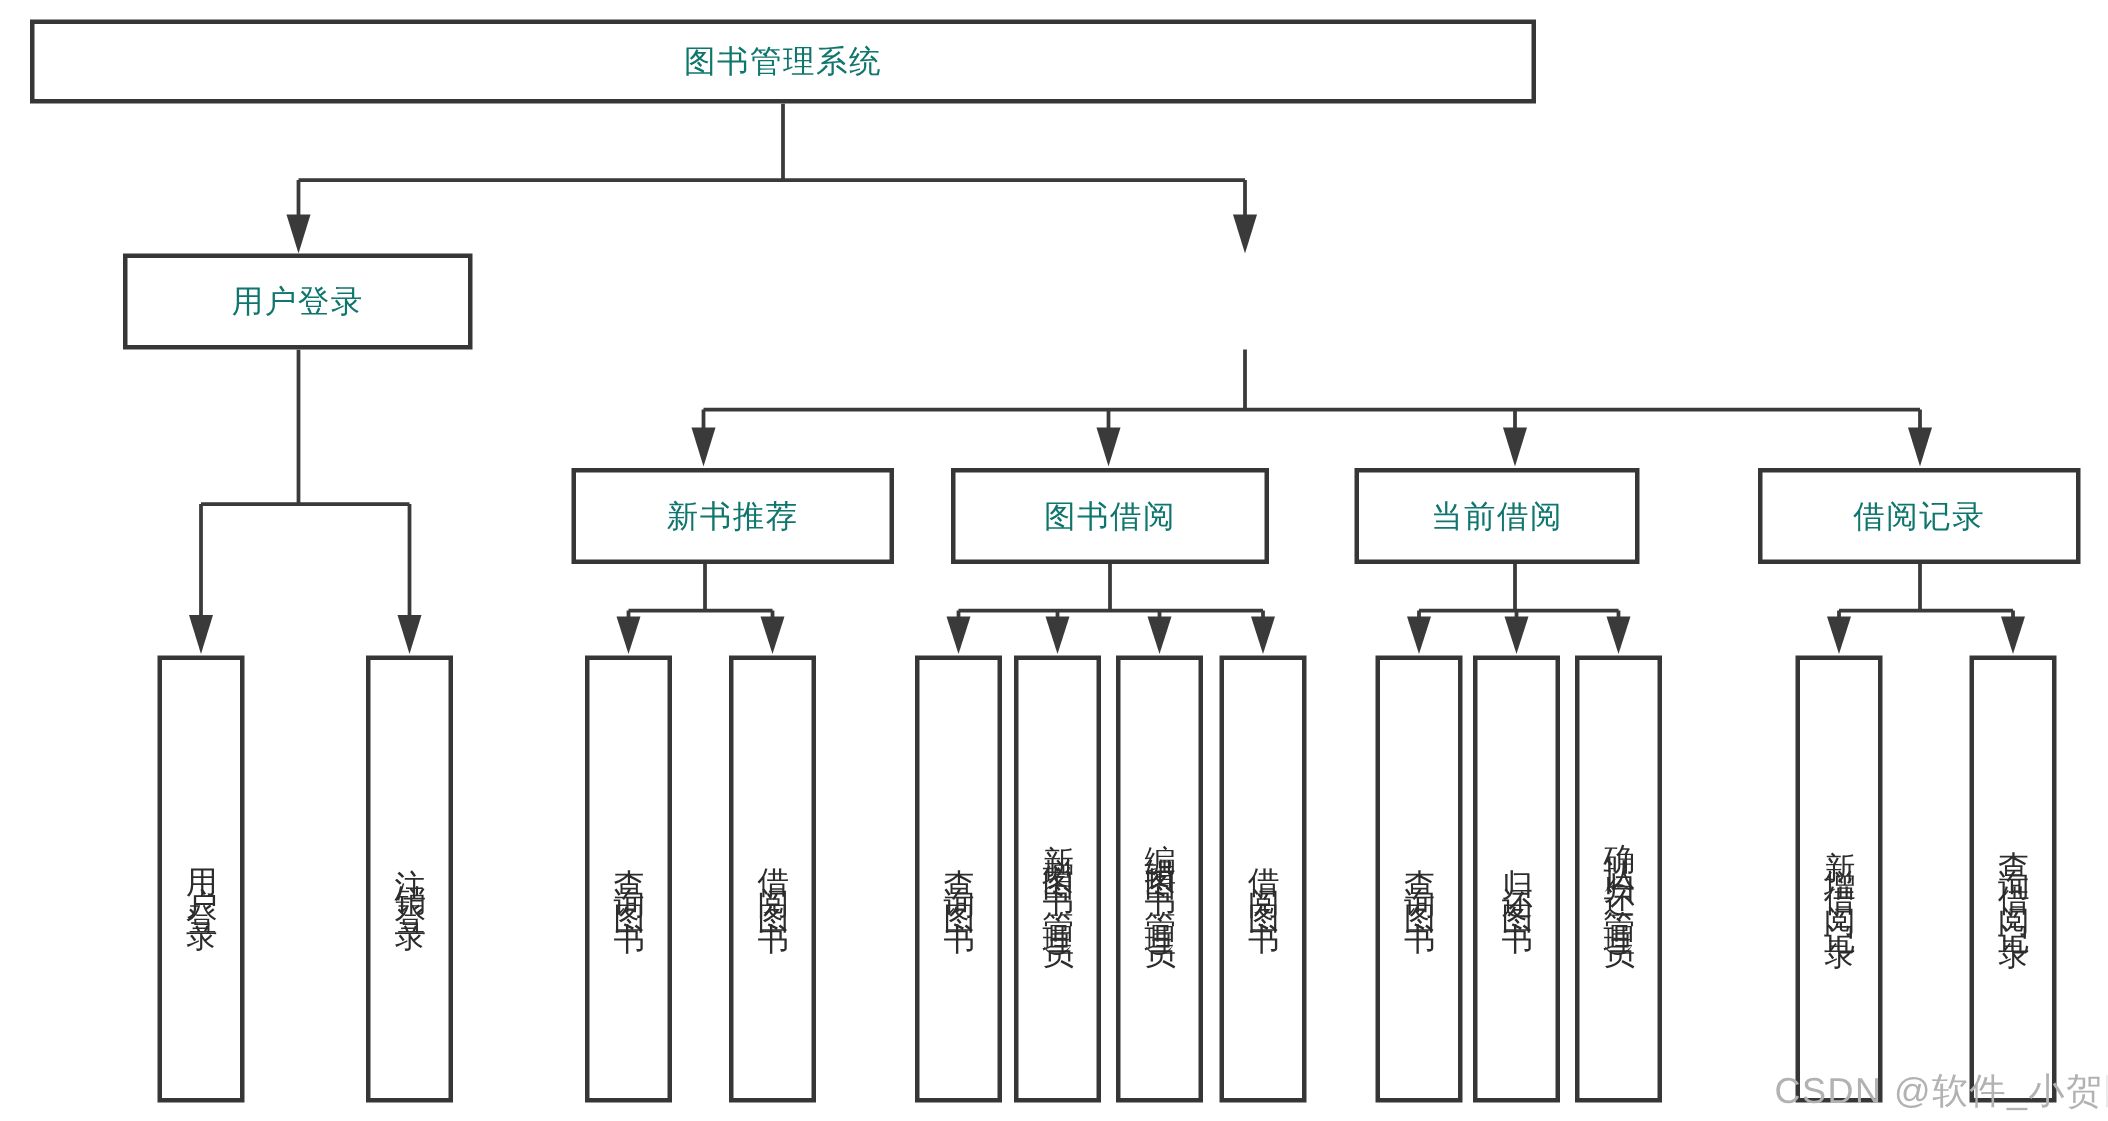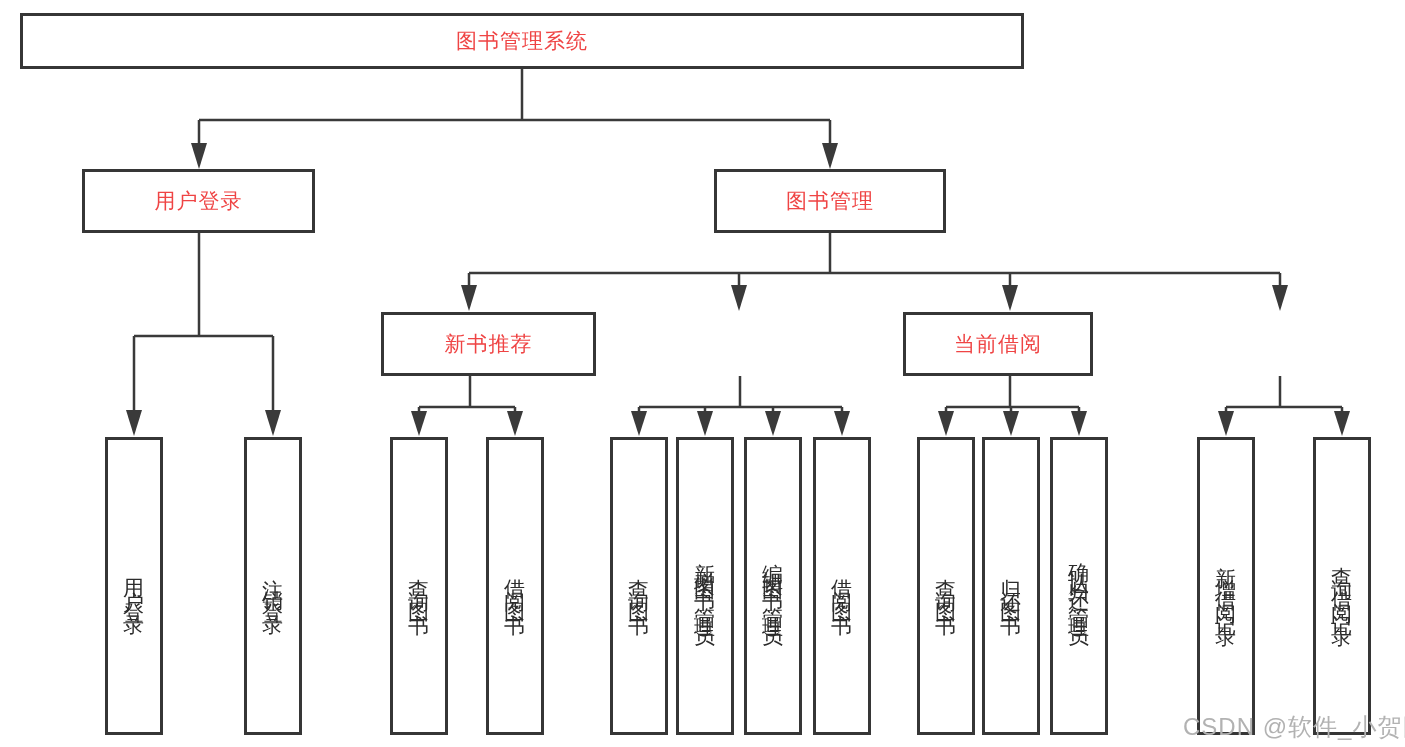--- a/index.html
+++ b/index.html
@@ -21,21 +21,21 @@
     position: absolute;
     box-sizing: border-box;
     border: 3px solid #363636;
     background: #ffffff;
     display: flex;
     align-items: center;
     justify-content: center;
   }
   .hlabel {
     font-size: 21px;
-    color: #ef4444;
+    color: #0f766e;
     letter-spacing: 1px;
     white-space: nowrap;
   }
   .leaf {
     position: absolute;
     top: 437px;
     width: 58px;
     height: 298px;
     box-sizing: border-box;
     border: 3px solid #363636;
@@ -103,29 +103,32 @@
     </g>
   </svg>
 
   <div class="node" style="left:20px; top:13px; width:1004px; height:56px">
     <span class="hlabel">图书管理系统</span>
   </div>
 
   <div class="node" style="left:82px; top:169px; width:233px; height:64px">
     <span class="hlabel">用户登录</span>
   </div>
-  <div class="node" style="left:714px; top:169px; width:232px; height:64px">
-    <span class="hlabel">图书管理</span>
-  </div>
 
   <div class="node" style="left:381px; top:312px; width:215px; height:64px">
     <span class="hlabel">新书推荐</span>
   </div>
+  <div class="node" style="left:634px; top:312px; width:212px; height:64px">
+    <span class="hlabel">图书借阅</span>
+  </div>
   <div class="node" style="left:903px; top:312px; width:190px; height:64px">
     <span class="hlabel">当前借阅</span>
+  </div>
+  <div class="node" style="left:1172px; top:312px; width:215px; height:64px">
+    <span class="hlabel">借阅记录</span>
   </div>
 
   <div class="leaf" style="left:105px">
     <span class="vlabel">用户登录</span>
   </div>
   <div class="leaf" style="left:244px">
     <span class="vlabel">注销登录</span>
   </div>
 
   <div class="leaf" style="left:390px">

